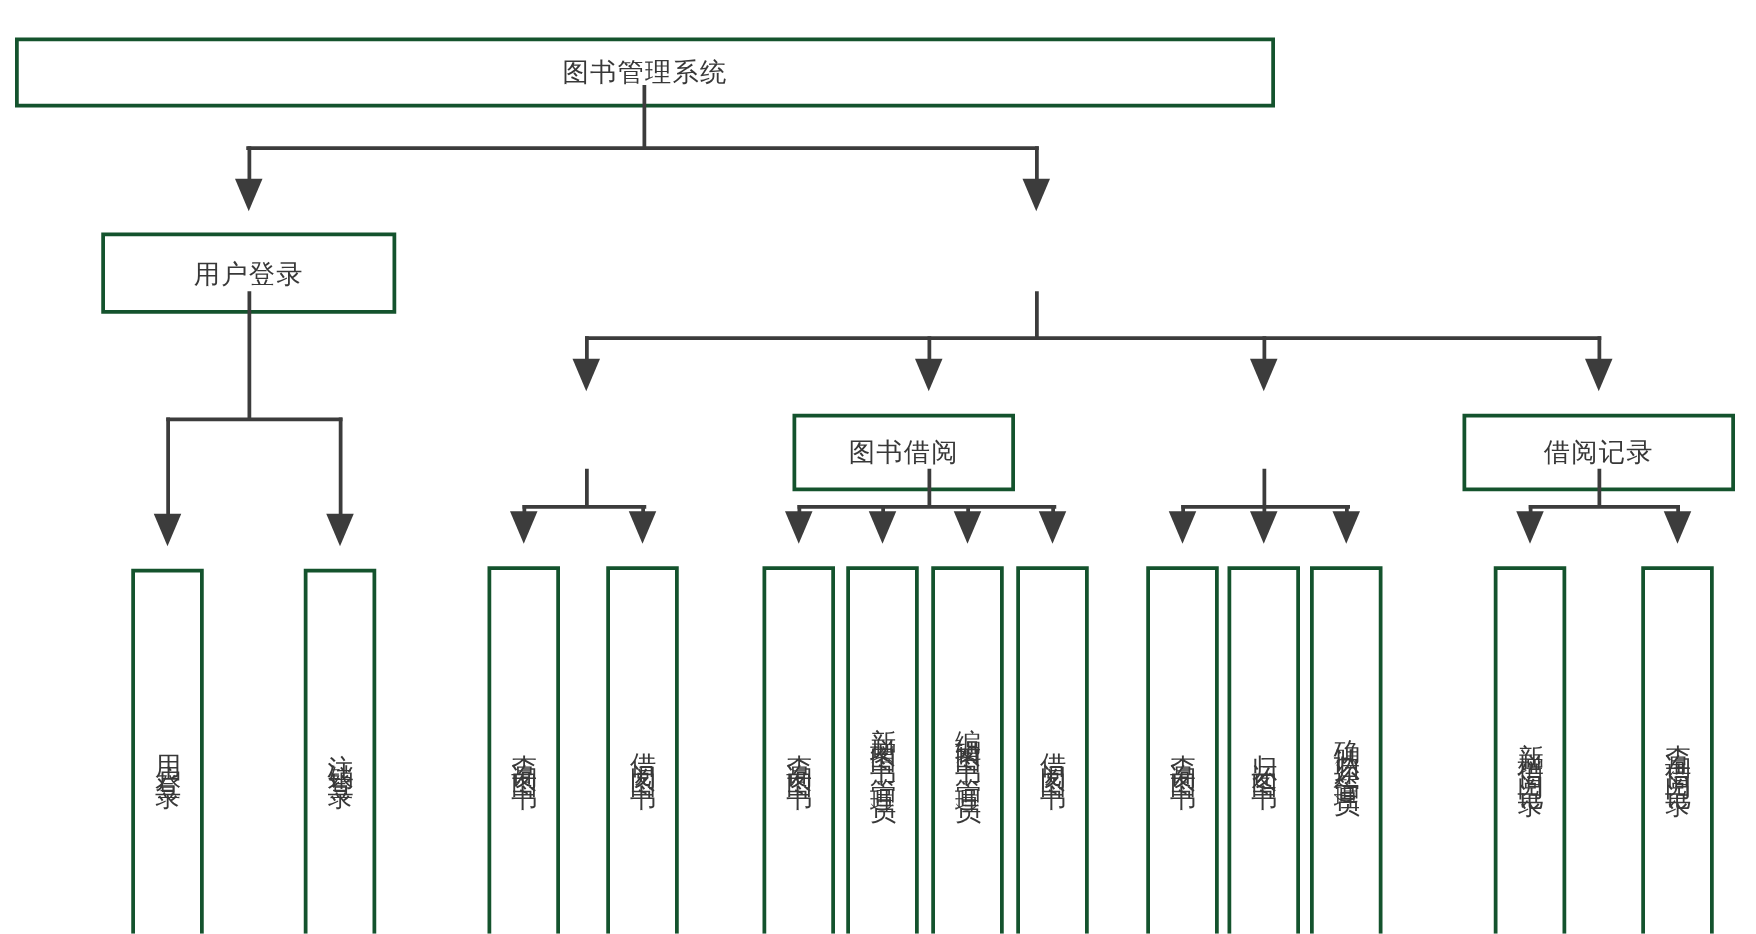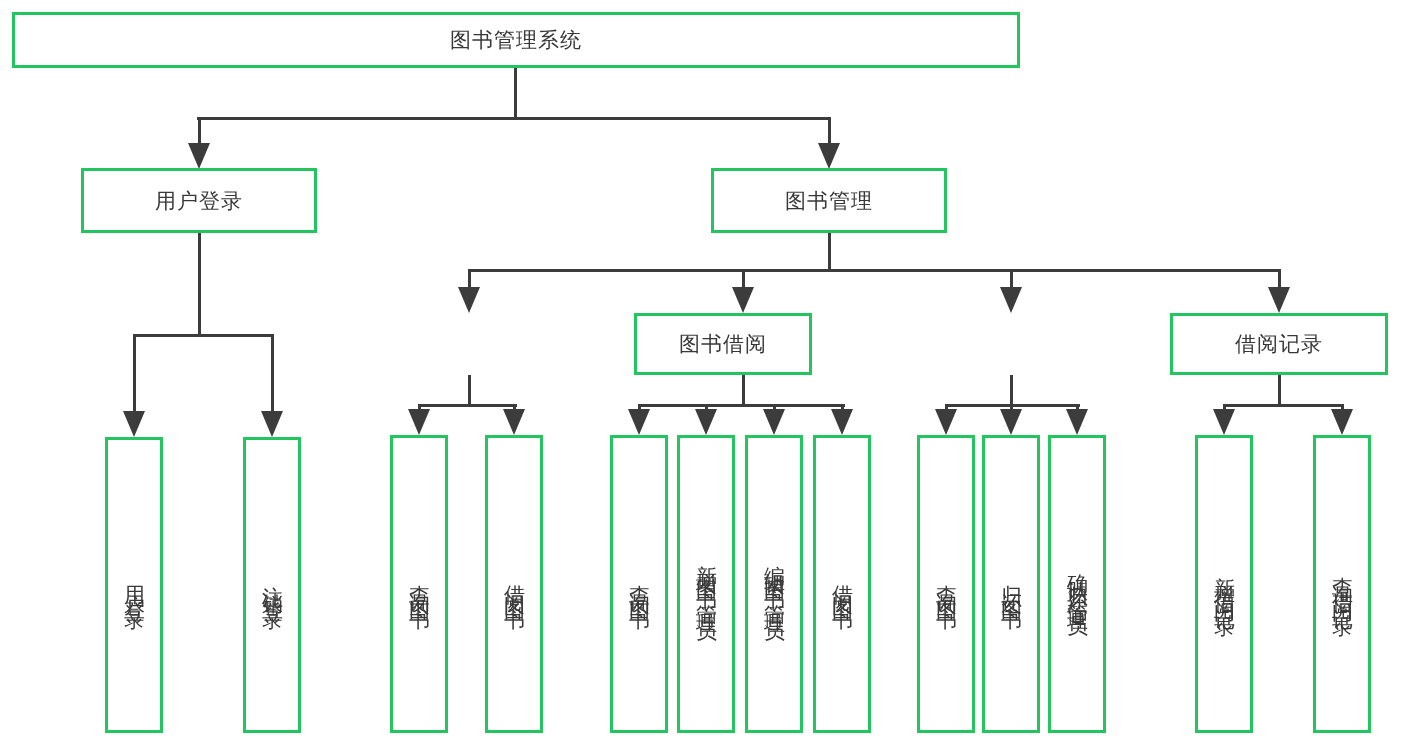--- a/index.html
+++ b/index.html
@@ -8,24 +8,25 @@
     width:1405px; height:747px;
     font-family:"DejaVu Sans","Liberation Sans",sans-serif;
     color:#333333;
   }
   .canvas {
     position:relative; width:1405px; height:747px;
     background:#ffffff; overflow:hidden;
   }
   .node {
     position:absolute;
-    border:3px solid #22c55e;
+    border:3px solid #14532d;
     background:#ffffff;
     display:flex; align-items:center; justify-content:center;
     color:#383838;
+    margin-top:18px;
   }
   .node.h { font-size:21px; letter-spacing:1px; }
   .vtext {
     writing-mode:vertical-rl;
     font-size:21px;
     letter-spacing:8px;
     line-height:1;
     color:#383838;
   }
   .line { position:absolute; background:#3c3c3c; }
@@ -51,21 +52,20 @@
   <div class="node h" style="left:12px;top:12px;width:1008px;height:56px">图书管理系统</div>
 
   <div class="line" style="left:514px;top:68px;width:3px;height:50px"></div>
   <div class="line" style="left:197px;top:117px;width:634px;height:3px"></div>
   <div class="line" style="left:198px;top:117px;width:3px;height:28px"></div>
   <div class="arrow" style="left:188px;top:143px"></div>
   <div class="line" style="left:828px;top:117px;width:3px;height:28px"></div>
   <div class="arrow" style="left:818px;top:143px"></div>
 
   <div class="node h" style="left:81px;top:168px;width:236px;height:65px">用户登录</div>
-  <div class="node h" style="left:711px;top:168px;width:236px;height:65px">图书管理</div>
 
   <div class="line" style="left:198px;top:233px;width:3px;height:103px"></div>
   <div class="line" style="left:133px;top:334px;width:141px;height:3px"></div>
   <div class="line" style="left:133px;top:334px;width:3px;height:80px"></div>
   <div class="arrow" style="left:123px;top:411px"></div>
   <div class="line" style="left:271px;top:334px;width:3px;height:80px"></div>
   <div class="arrow" style="left:261px;top:411px"></div>
 
   <div class="node" style="left:105px;top:437px;width:58px;height:296px">
     <span class="vtext">用户登录</span>

